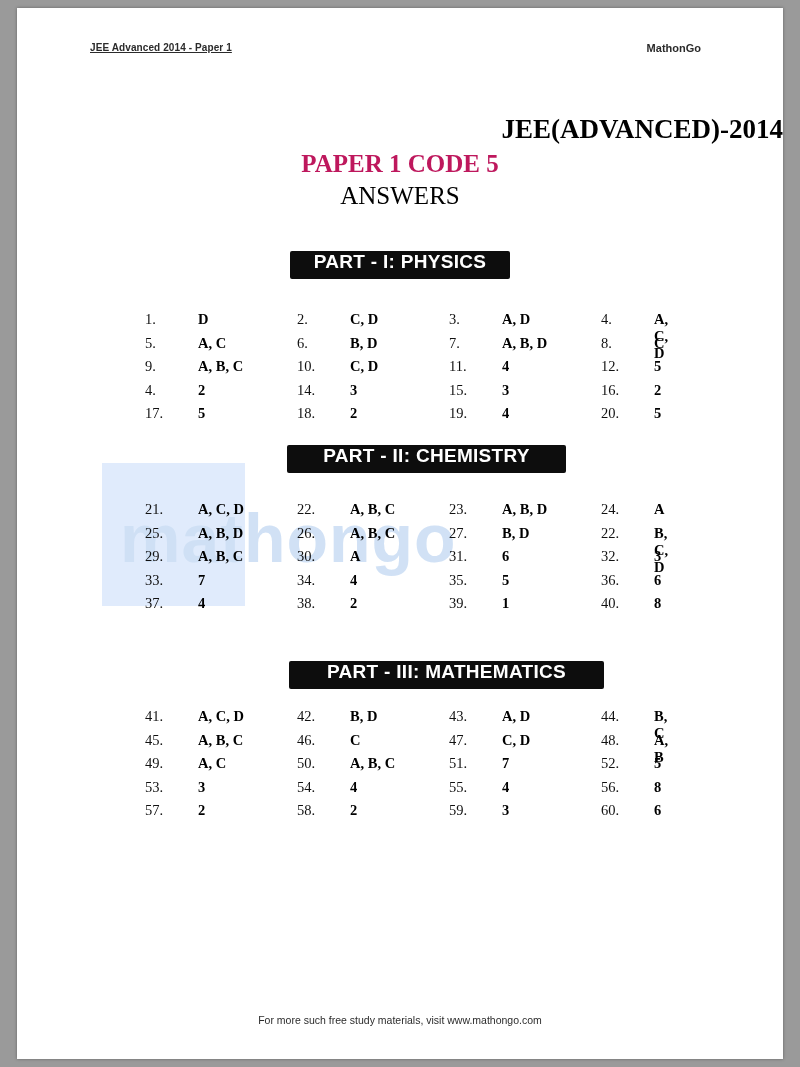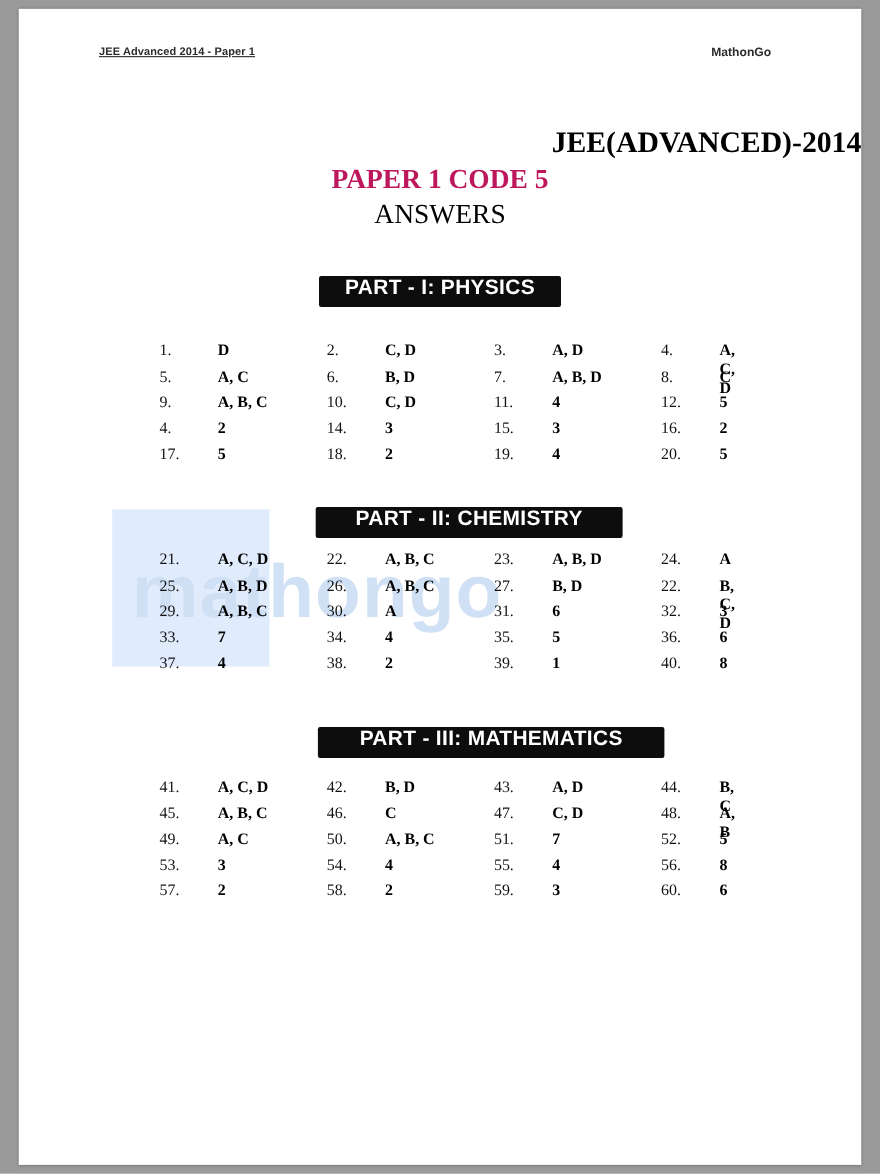--- a/index.html
+++ b/index.html
@@ -247,21 +247,21 @@
         <span class="cell qans c0a">5</span>
         <span class="cell qnum c1">18.</span>
         <span class="cell qans c1a">2</span>
         <span class="cell qnum c2">19.</span>
         <span class="cell qans c2a">4</span>
         <span class="cell qnum c3">20.</span>
         <span class="cell qans c3a">5</span>
       </div>
     </div>
 
-    <div class="section-banner" style="left:270px; top:437px; width:243px;margin-top:16px;">PART - II: CHEMISTRY</div>
+    <div class="section-banner" style="left:270px; top:437px; width:243px;">PART - II: CHEMISTRY</div>
 
     <div class="answer-grid" style="top:493px;">
       <div class="arow">
         <span class="cell qnum c0">21.</span>
         <span class="cell qans c0a">A, C, D</span>
         <span class="cell qnum c1">22.</span>
         <span class="cell qans c1a">A, B, C</span>
         <span class="cell qnum c2">23.</span>
         <span class="cell qans c2a">A, B, D</span>
         <span class="cell qnum c3">24.</span>
@@ -357,15 +357,16 @@
         <span class="cell qans c0a">2</span>
         <span class="cell qnum c1">58.</span>
         <span class="cell qans c1a">2</span>
         <span class="cell qnum c2">59.</span>
         <span class="cell qans c2a">3</span>
         <span class="cell qnum c3">60.</span>
         <span class="cell qans c3a">6</span>
       </div>
     </div>
 
+    <div class="footer">For more such free study materials, visit www.mathongo.com</div>
 
   </div>
 </div>
 
 </body></html>

